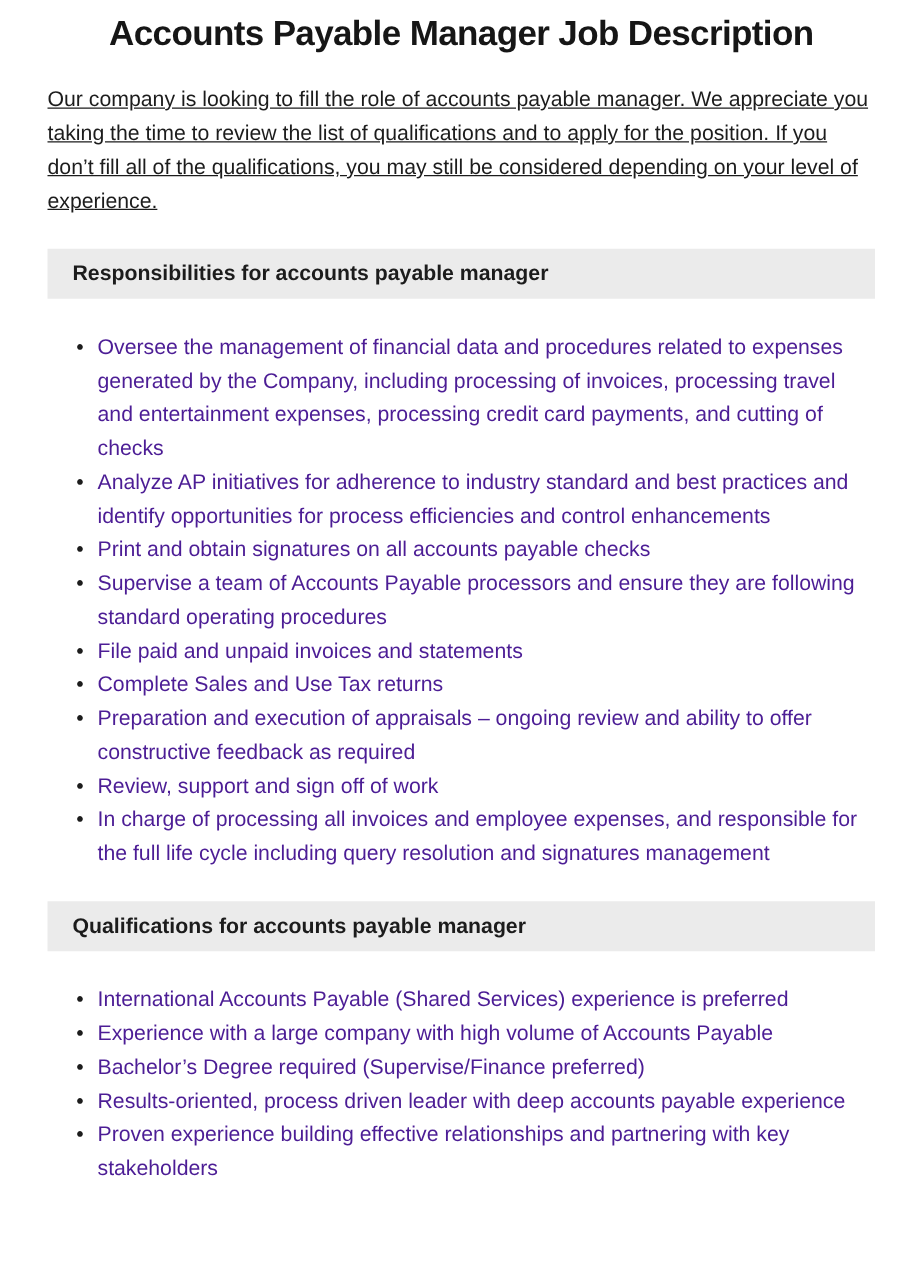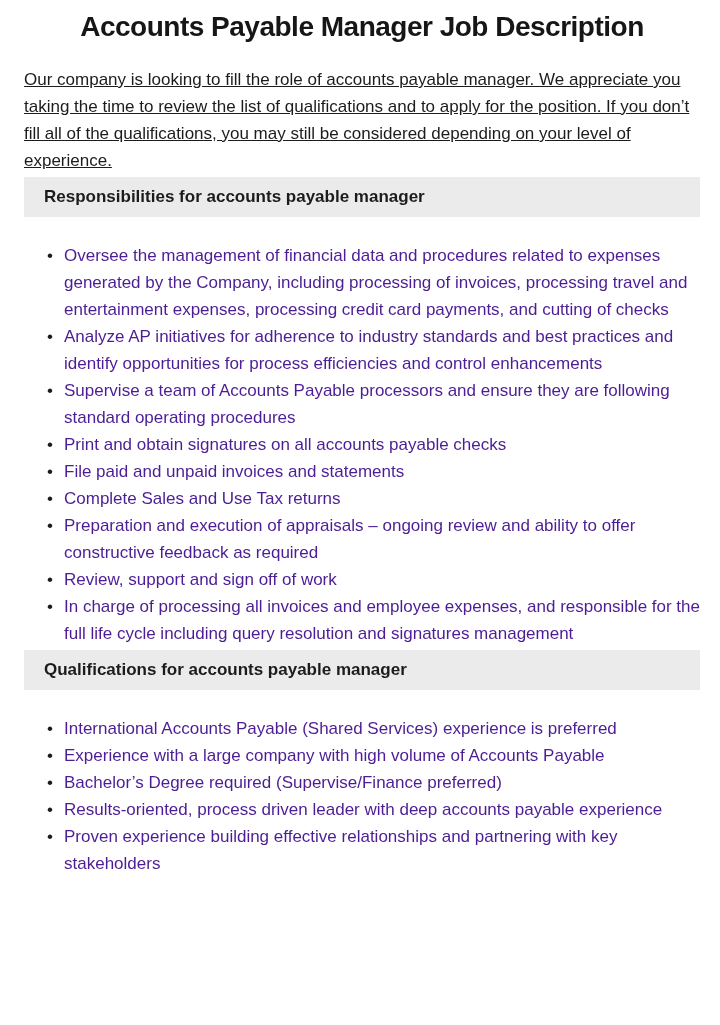--- a/index.html
+++ b/index.html
@@ -5,42 +5,42 @@
   * { margin: 0; padding: 0; box-sizing: border-box; }
   html, body {
     background: #ffffff;
     font-family: "Liberation Sans", "DejaVu Sans", sans-serif;
     color: #1c1c1c;
   }
   .page {
     width: 720px;
     height: 1025px;
     background: #ffffff;
-    padding: 6px 20px 0 24px;
+    padding: 6px 20px 0 38px;
     overflow: hidden;
   }
   .page-title {
     font-size: 28px;
     font-weight: bold;
     text-align: center;
     letter-spacing: -0.5px;
     line-height: 38px;
     margin-top: 2px;
     color: #161616;
   }
   .intro {
     margin-top: 20px;
     font-size: 17px;
     line-height: 27px;
     max-width: 678px;
     color: #1c1c1c;
     text-decoration: underline;
   }
   .section-header {
-    margin-top: 3px;
+    margin-top: 25px;
     background: #ebebeb;
     font-size: 17px;
     font-weight: bold;
     line-height: 22px;
     padding: 9px 10px 9px 20px;
     color: #1c1c1c;
   }
   ul.bullet-list {
     list-style: none;
     margin-top: 25px;
@@ -69,23 +69,23 @@
 <div class="page">
 
   <h1 class="page-title">Accounts Payable Manager Job Description</h1>
 
   <p class="intro">Our company is looking to fill the role of accounts payable manager. We appreciate you taking the time to review the list of qualifications and to apply for the position. If you don’t fill all of the qualifications, you may still be considered depending on your level of experience.</p>
 
   <section>
     <div class="section-header">Responsibilities for accounts payable manager</div>
     <ul class="bullet-list">
         <li>Oversee the management of financial data and procedures related to expenses generated by the Company, including processing of invoices, processing travel and entertainment expenses, processing credit card payments, and cutting of checks</li>
-        <li>Analyze AP initiatives for adherence to industry standards and best practices and identify opportunities for process efficiencies and control enhancements</li>
+        <li>Analyze AP initiatives for adherence to industry standard and best practices and identify opportunities for process efficiencies and control enhancements</li>
+        <li>Print and obtain signatures on all accounts payable checks</li>
         <li>Supervise a team of Accounts Payable processors and ensure they are following standard operating procedures</li>
-        <li>Print and obtain signatures on all accounts payable checks</li>
         <li>File paid and unpaid invoices and statements</li>
         <li>Complete Sales and Use Tax returns</li>
         <li>Preparation and execution of appraisals – ongoing review and ability to offer constructive feedback as required</li>
         <li>Review, support and sign off of work</li>
         <li>In charge of processing all invoices and employee expenses, and responsible for the full life cycle including query resolution and signatures management</li>
       </ul>
   </section>
 
   <section>
     <div class="section-header">Qualifications for accounts payable manager</div>

